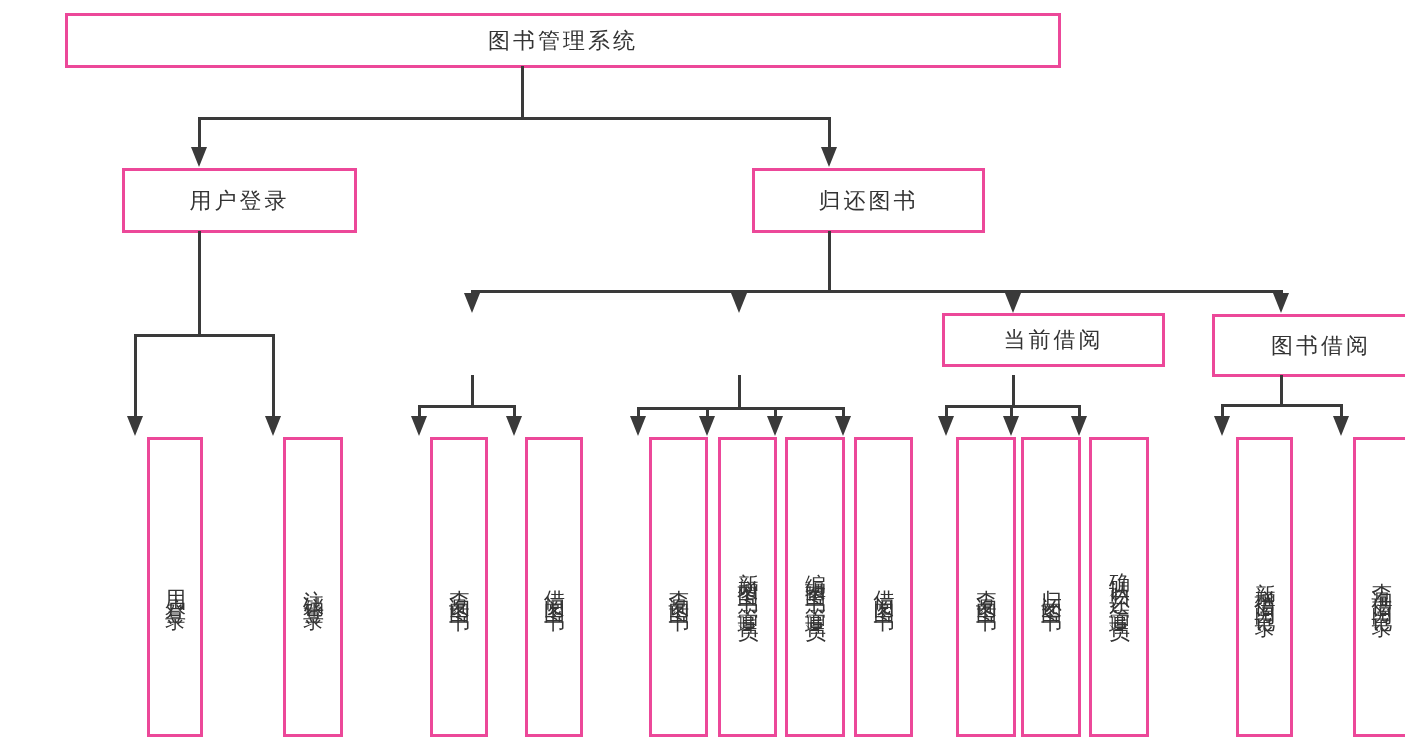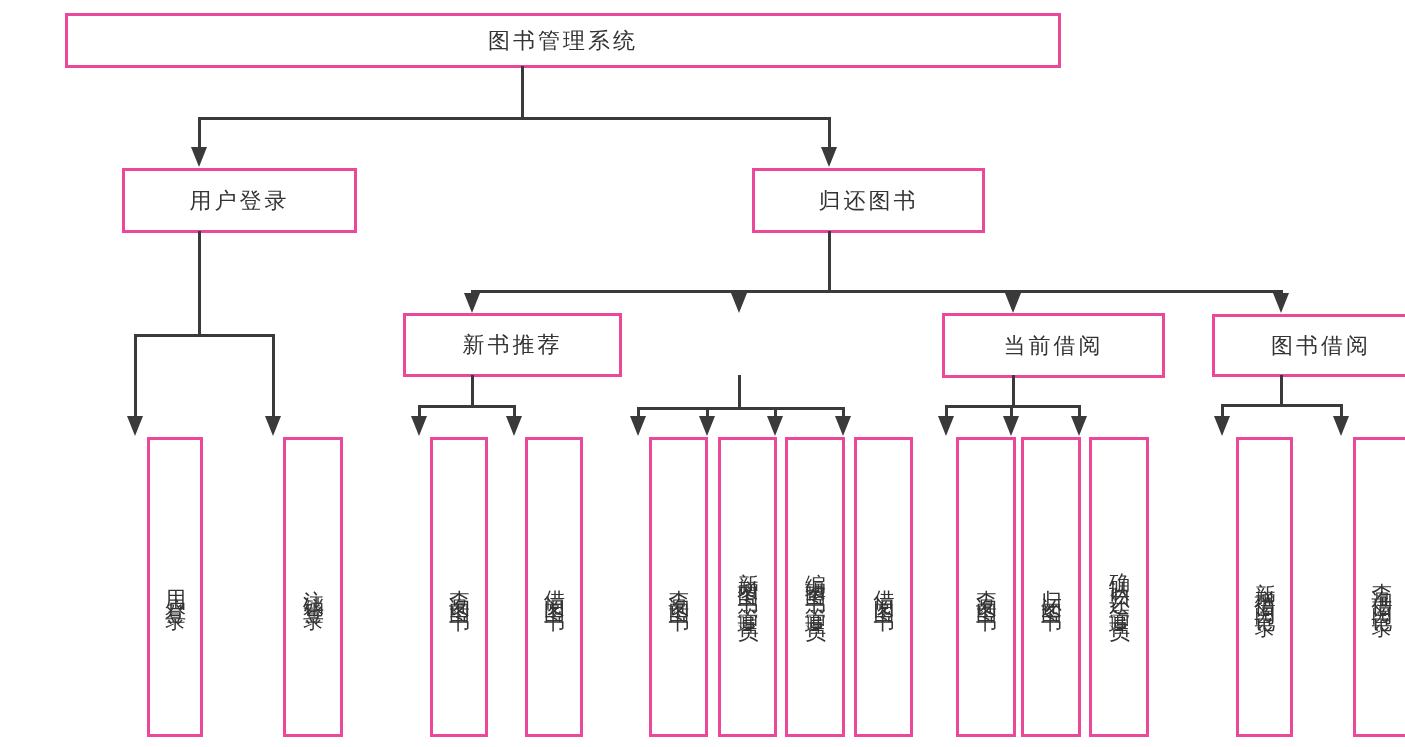--- a/index.html
+++ b/index.html
@@ -65,22 +65,21 @@
   <div class="hline" style="left:471px;top:290px;width:812px"></div>
   <div class="vline" style="left:471px;top:290px;height:6px"></div>
   <div class="arrow" style="left:464px;top:293px"></div>
   <div class="vline" style="left:738px;top:290px;height:6px"></div>
   <div class="arrow" style="left:731px;top:293px"></div>
   <div class="vline" style="left:1012px;top:290px;height:6px"></div>
   <div class="arrow" style="left:1005px;top:293px"></div>
   <div class="vline" style="left:1280px;top:290px;height:6px"></div>
   <div class="arrow" style="left:1273px;top:293px"></div>
 
-  <div class="node" style="left:363px;top:313px;width:219px;height:64px">新书推荐</div>
-  <div class="node" style="left:902px;top:313px;width:223px;height:65px">当前借阅</div>
+  <div class="node" style="left:902px;top:313px;width:223px;height:54px">当前借阅</div>
   <div class="node" style="left:1172px;top:314px;width:218px;height:63px">图书借阅</div>
 
   <div class="vline" style="left:471px;top:375px;height:32px"></div>
   <div class="hline" style="left:418px;top:405px;width:98px"></div>
   <div class="vline" style="left:418px;top:405px;height:13px"></div>
   <div class="arrow" style="left:411px;top:416px"></div>
   <div class="vline" style="left:513px;top:405px;height:13px"></div>
   <div class="arrow" style="left:506px;top:416px"></div>
 
   <div class="vline" style="left:738px;top:375px;height:34px"></div>

